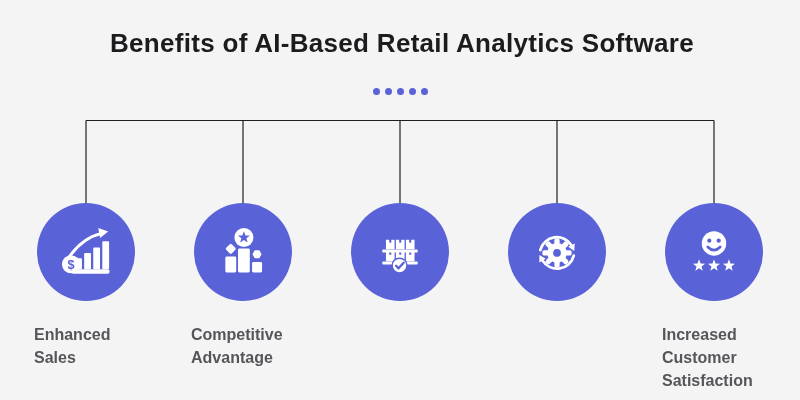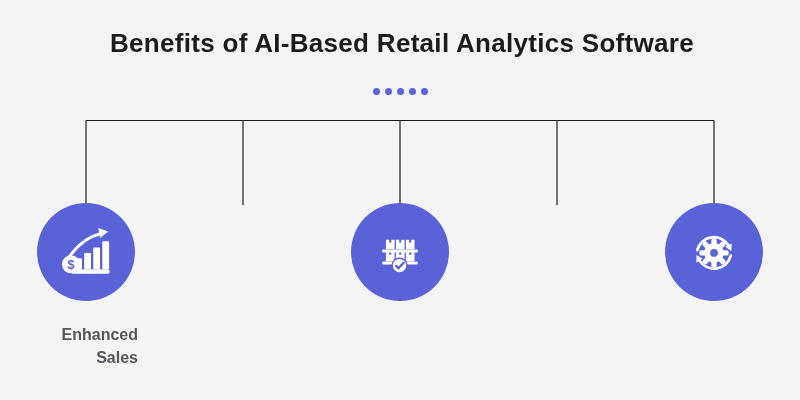--- a/index.html
+++ b/index.html
@@ -33,21 +33,21 @@
   }
   .column { width:140px; display:flex; flex-direction:column; align-items:center; }
   .circle {
     width:98px; height:98px; border-radius:50%;
     background: var(--accent, #5a62d8);
     display:flex; align-items:center; justify-content:center;
     flex:none;
   }
   .label {
     margin-top:22px; max-width:104px;
-    text-align:right;
+    text-align:left;
     font-size:16px; font-weight:bold; line-height:1.45;
     color: var(--label, #55565a);
   }
   .accent-fill { fill: var(--accent, #5a62d8); }
   .accent-stroke { stroke: var(--accent, #5a62d8); }
 </style>
 </head>
 <body>
 
 <div class="stage">
@@ -83,20 +83,34 @@
           <rect x="40" y="27" width="7.5" height="24" rx="1" fill="#fff"></rect>
           <rect x="50" y="20" width="7.5" height="31" rx="1" fill="#fff"></rect>
           <rect x="16" y="51" width="42" height="5" rx="2" fill="#fff"></rect>
           <circle cx="15.5" cy="45.5" r="10" fill="#fff"></circle>
           <text x="15.5" y="50.5" text-anchor="middle" font-size="14" font-weight="bold" font-family="Liberation Sans, sans-serif" class="accent-fill">$</text>
         </svg>
       </div>
       <div class="label">Enhanced Sales</div>
     </div>
 
+    <div class="column">
+      <div class="circle">
+        <svg viewBox="0 0 64 64" width="58" height="58">
+          <circle cx="33" cy="16" r="10.5" fill="#fff"></circle>
+          <polygon class="accent-fill" points="33,9.2 34.7,13.7 39.6,13.9 35.8,16.9 37.1,21.5 33,18.8 28.9,21.5 30.2,16.9 26.4,13.9 31.3,13.7"></polygon>
+          <rect x="26.5" y="28" width="13" height="26.5" rx="1.5" fill="#fff"></rect>
+          <rect x="14.2" y="24.2" width="8.6" height="8.6" rx="1.5" transform="rotate(45 18.5 28.5)" fill="#fff"></rect>
+          <rect x="12.5" y="37" width="12" height="17.5" rx="1.5" fill="#fff"></rect>
+          <polygon fill="#fff" points="52.5,34.5 50,38.9 44.9,38.9 42.4,34.5 44.9,30.1 50,30.1"></polygon>
+          <rect x="42" y="43" width="11" height="11.5" rx="1.5" fill="#fff"></rect>
+        </svg>
+      </div>
+      <div class="label">Competitive Advantage</div>
+    </div>
 
     <div class="column">
       <div class="circle">
         <svg viewBox="0 0 64 64" width="58" height="58">
           <g fill="#fff">
             <rect x="16.5" y="21.7" width="9.5" height="7.3"></rect>
             <rect x="16.5" y="18.5" width="3.6" height="3.6"></rect>
             <rect x="22.4" y="18.5" width="3.6" height="3.6"></rect>
             <rect x="27.5" y="21.7" width="9.5" height="7.3"></rect>
             <rect x="27.5" y="18.5" width="3.6" height="3.6"></rect>
@@ -138,15 +152,31 @@
           </g>
           <circle cx="32" cy="33" r="4.3" class="accent-fill"></circle>
           <path d="M13.5 30 A 19 19 0 0 1 48 24.5" fill="none" stroke="#fff" stroke-width="3" stroke-linecap="round"></path>
           <polygon points="51,30.8 51.6,22.7 44.4,26.3" fill="#fff"></polygon>
           <path d="M50.5 36 A 19 19 0 0 1 16 41.5" fill="none" stroke="#fff" stroke-width="3" stroke-linecap="round"></path>
           <polygon points="12.6,35.4 12.5,43.5 19.5,39.5" fill="#fff"></polygon>
         </svg>
       </div>
     </div>
 
+    <div class="column">
+      <div class="circle">
+        <svg viewBox="0 0 64 64" width="58" height="58">
+          <circle cx="32" cy="22.5" r="13.5" fill="#fff"></circle>
+          <circle cx="26.8" cy="19.5" r="2.3" class="accent-fill"></circle>
+          <circle cx="37.2" cy="19.5" r="2.3" class="accent-fill"></circle>
+          <path d="M25.2 26.5 Q 32 33.5 38.8 26.5" fill="none" class="accent-stroke" stroke-width="3" stroke-linecap="round"></path>
+          <g fill="#fff">
+            <polygon transform="translate(15.5 47)" points="0,-7 1.7,-2.35 6.66,-2.16 2.76,0.9 4.11,5.66 0,2.9 -4.11,5.66 -2.76,0.9 -6.66,-2.16 -1.7,-2.35"></polygon>
+            <polygon transform="translate(32 47)" points="0,-7 1.7,-2.35 6.66,-2.16 2.76,0.9 4.11,5.66 0,2.9 -4.11,5.66 -2.76,0.9 -6.66,-2.16 -1.7,-2.35"></polygon>
+            <polygon transform="translate(48.5 47)" points="0,-7 1.7,-2.35 6.66,-2.16 2.76,0.9 4.11,5.66 0,2.9 -4.11,5.66 -2.76,0.9 -6.66,-2.16 -1.7,-2.35"></polygon>
+          </g>
+        </svg>
+      </div>
+      <div class="label">Increased Customer Satisfaction</div>
+    </div>
 
   </div>
 </div>
 
 </body></html>

